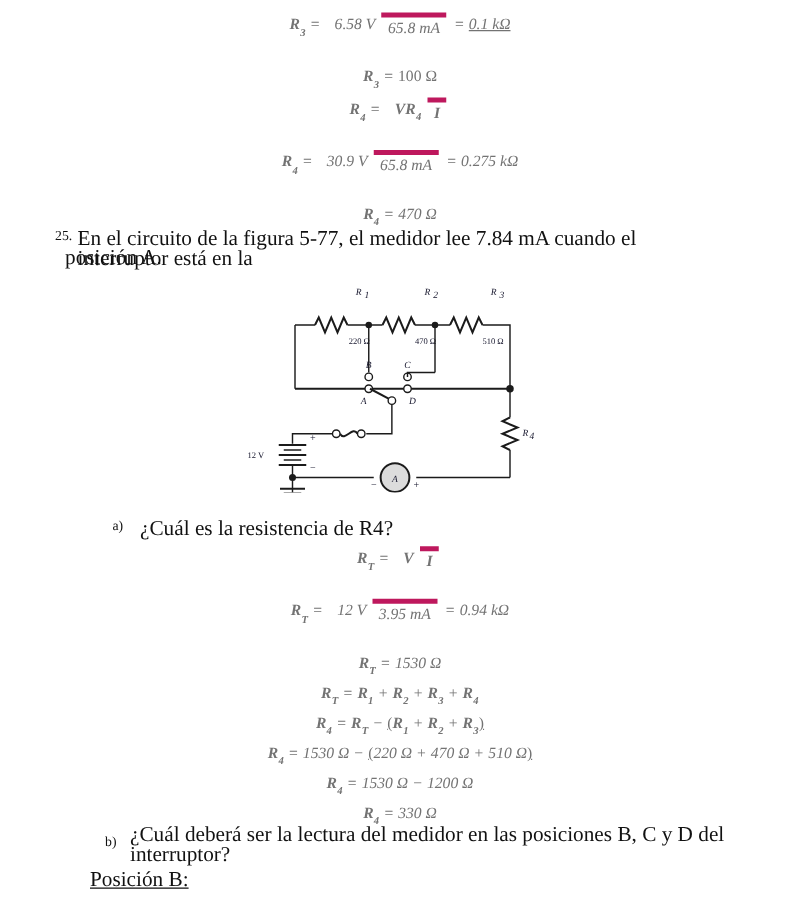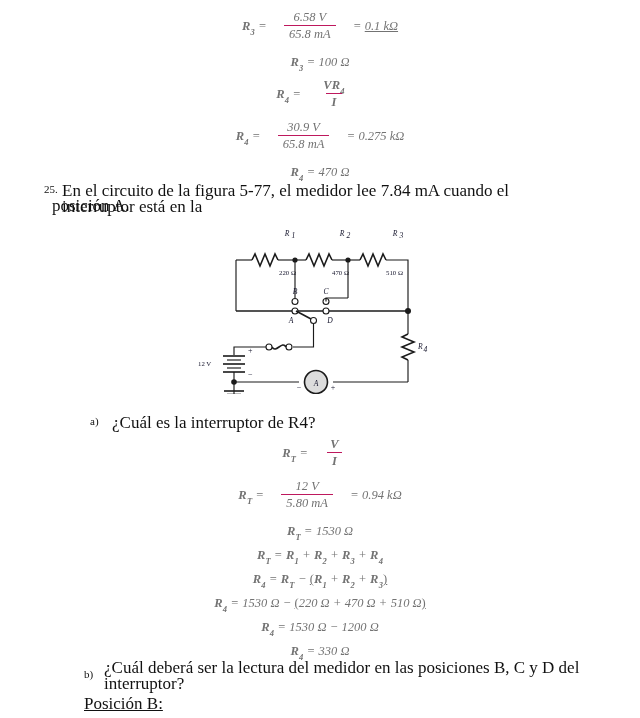--- a/index.html
+++ b/index.html
@@ -47,34 +47,34 @@
     font-style: italic;
     font-weight: 600;
     line-height: 0;
     position: relative;
     bottom: -0.22em;
   }
 
   
   .frac {
     display: inline-flex;
-    flex-direction: column;
+    flex-direction: row;
     align-items: center;
     justify-content: flex-start;
     vertical-align: middle;
-    margin: 0 14px;
+    margin: 0 3px;
     line-height: 1.15;
   }
   .frac .num {
     padding: 0 5px 1px 5px;
     font-style: italic;
   }
   .frac .den {
     padding: 1px 5px 0 5px;
-    border-top: 1px solid #be185d;
+    border-top: 4px solid #be185d;
     font-style: italic;
   }
 
   
   .para {
     position: absolute;
     font-size: 17px;
     line-height: 15.5px;
     color: #111;
   }
@@ -108,21 +108,21 @@
     </span>
     <span class="op">=</span>
     <span class="up" style="font-style:italic">0.1 kΩ</span>
   </span>
 </div>
 
 <div class="eq-row" style="position:absolute; left:0; top:52px; width:640px;">
   <span class="eq">
     <span class="var">R<sub>3</sub></span>
     <span class="op">=</span>
-    <span style="font-style:italic">100 Ω</span>
+    <span style="">100 Ω</span>
   </span>
 </div>
 
 <div class="eq-row" style="position:absolute; left:0; top:78px; width:640px;">
   <span class="eq">
     <span class="var">R<sub>4</sub></span>
     <span class="op">=</span>
     <span class="frac">
       <span class="num">
         <span class="var">V</span><span class="var">R<sub>4</sub></span>
@@ -264,40 +264,40 @@
     <g>
       <path class="wb" d="M 212 112 L 206 115 L 218 120 L 206 125 L 218 130 L 206 135 L 212 138"></path>
     </g>
     <path class="w" d="M 212 138 L 212 160"></path>
     <text class="lbli" x="222" y="127">R</text>
     <text class="lbli" x="227.5" y="129.5" font-size="5.4">4</text>
   </svg>
 </div>
 
 <div class="num-label" style="left:90px; top:415px;">a)</div>
-<div class="para" style="left:112px; top:415px; width:420px;">¿Cuál es la interruptor de R4?</div>
+<div class="para" style="left:112px; top:415px; width:420px;">¿Cuál es la resistencia de R4?</div>
 
 <div class="eq-row" style="position:absolute; left:0; top:437px; width:640px;">
   <span class="eq">
     <span class="var">R<sub>T</sub></span>
     <span class="op">=</span>
     <span class="frac">
       <span class="num"><span class="var">V</span></span>
       <span class="den"><span class="var">I</span></span>
     </span>
   </span>
 </div>
 
 <div class="eq-row" style="position:absolute; left:0; top:479px; width:640px;">
   <span class="eq">
     <span class="var">R<sub>T</sub></span>
     <span class="op">=</span>
     <span class="frac">
       <span class="num">12 V</span>
-      <span class="den">5.80 mA</span>
+      <span class="den">3.95 mA</span>
     </span>
     <span class="op">=</span>
     <span style="font-style:italic">0.94 kΩ</span>
   </span>
 </div>
 
 <div class="eq-row" style="position:absolute; left:0; top:521px; width:640px;">
   <span class="eq">
     <span class="var">R<sub>T</sub></span>
     <span class="op">=</span>
@@ -365,13 +365,13 @@
   <span class="eq">
     <span class="var">R<sub>4</sub></span>
       <span class="op">=</span>
     <span class="it">330&nbsp;Ω</span>
   </span>
 </div>
 
 <div class="num-label" style="left:84px; top:668px;">b)</div>
 <div class="para" style="left:104px; top:660px; width:480px;">¿Cuál deberá ser la lectura del medidor en las posiciones B, C y D del interruptor?</div>
 
-<div class="para underline" style="left:84px; top:696px;">Posición B:</div>
+<div class="para underline" style="left:72px; top:696px;">Posición B:</div>
 
 </body></html>

